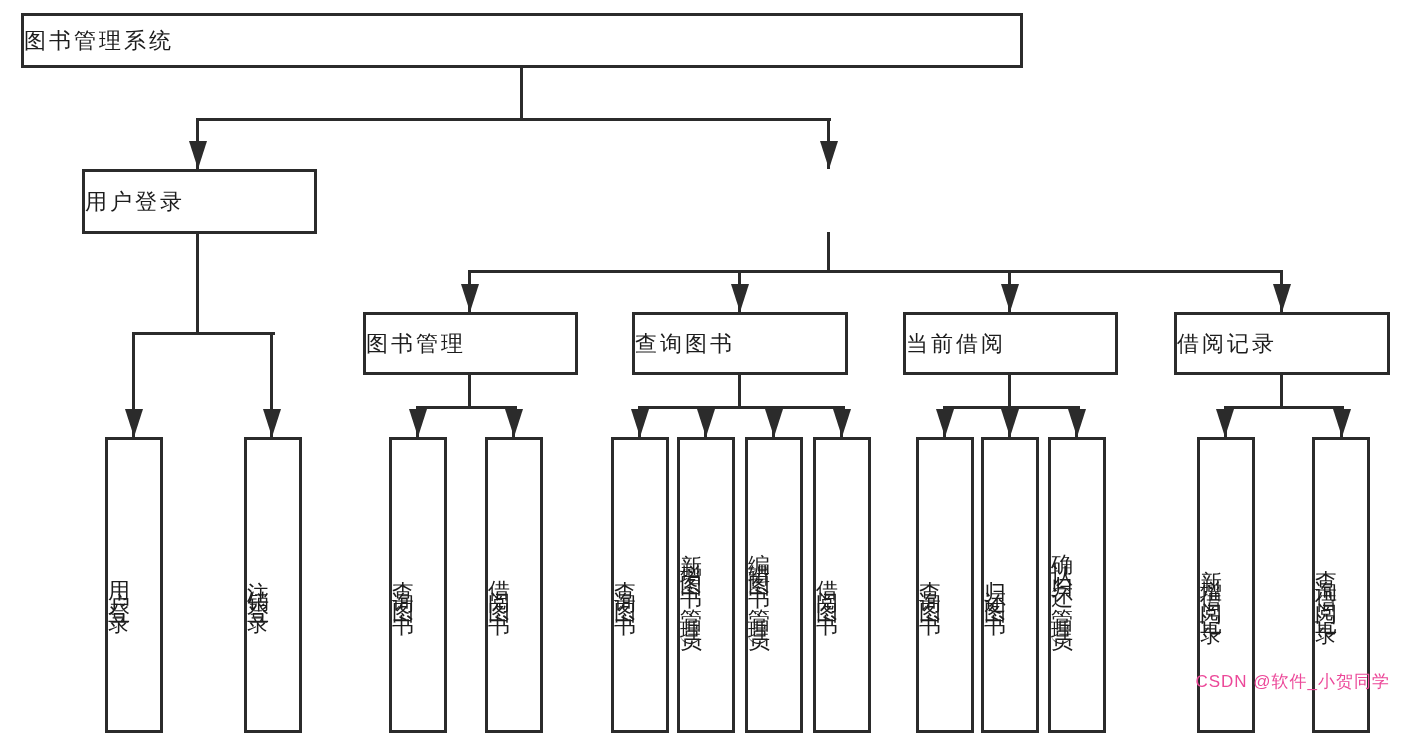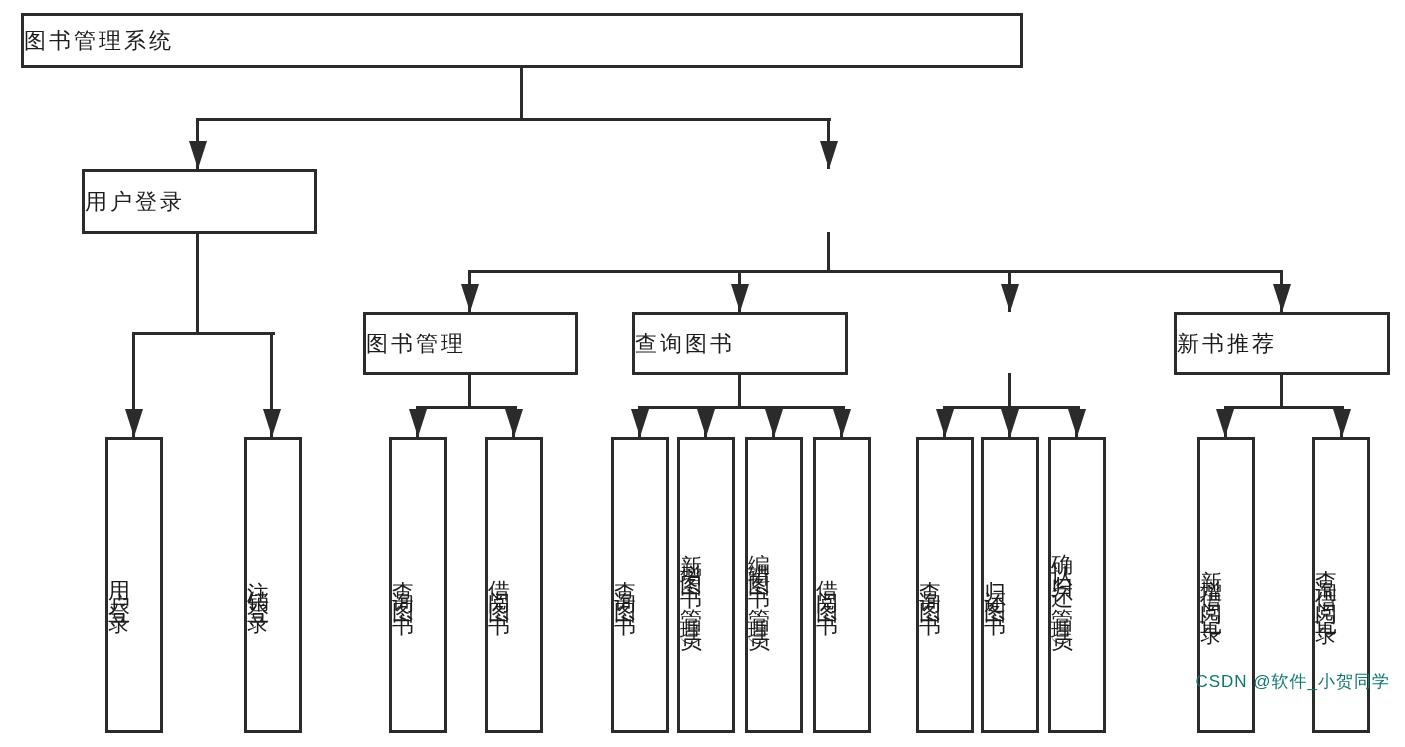--- a/index.html
+++ b/index.html
@@ -33,21 +33,21 @@
     position:absolute; width:0; height:0;
     border-left:9px solid transparent;
     border-right:9px solid transparent;
     border-top:28px solid #2b2b2b;
   }
   .watermark {
     position:absolute;
     right:15px; top:670px;
     font-size:17px;
     letter-spacing:1px;
-    color:#0f766e;
+    color:#ec4899;
     white-space:nowrap;
   }
 </style>
 </head>
 <body>
 
 <div class="stage">
 
   <div class="vline" style="left:520px; top:66px;  height:54px;"></div>
   <div class="hline" style="left:197px; top:118px; width:634px;"></div>
@@ -115,22 +115,25 @@
   <div class="box hbox" style="left:82px; top:169px; width:235px; height:65px;">
     <span>用户登录</span>
   </div>
 
   <div class="box hbox" style="left:363px; top:312px; width:215px; height:63px;">
     <span>图书管理</span>
   </div>
   <div class="box hbox" style="left:632px; top:312px; width:216px; height:63px;">
     <span>查询图书</span>
   </div>
+  <div class="box hbox" style="left:903px; top:312px; width:215px; height:63px;">
+    <span>当前借阅</span>
+  </div>
   <div class="box hbox" style="left:1174px; top:312px; width:216px; height:63px;">
-    <span>新书推荐</span>
+    <span>借阅记录</span>
   </div>
 
   <div class="box leaf" style="left:105px; top:437px; width:58px; height:296px;">
     <span class="vtext">用户登录</span>
   </div>
   <div class="box leaf" style="left:244px; top:437px; width:58px; height:296px;">
     <span class="vtext">注销登录</span>
   </div>
 
   <div class="box leaf" style="left:389px; top:437px; width:58px; height:296px;">

